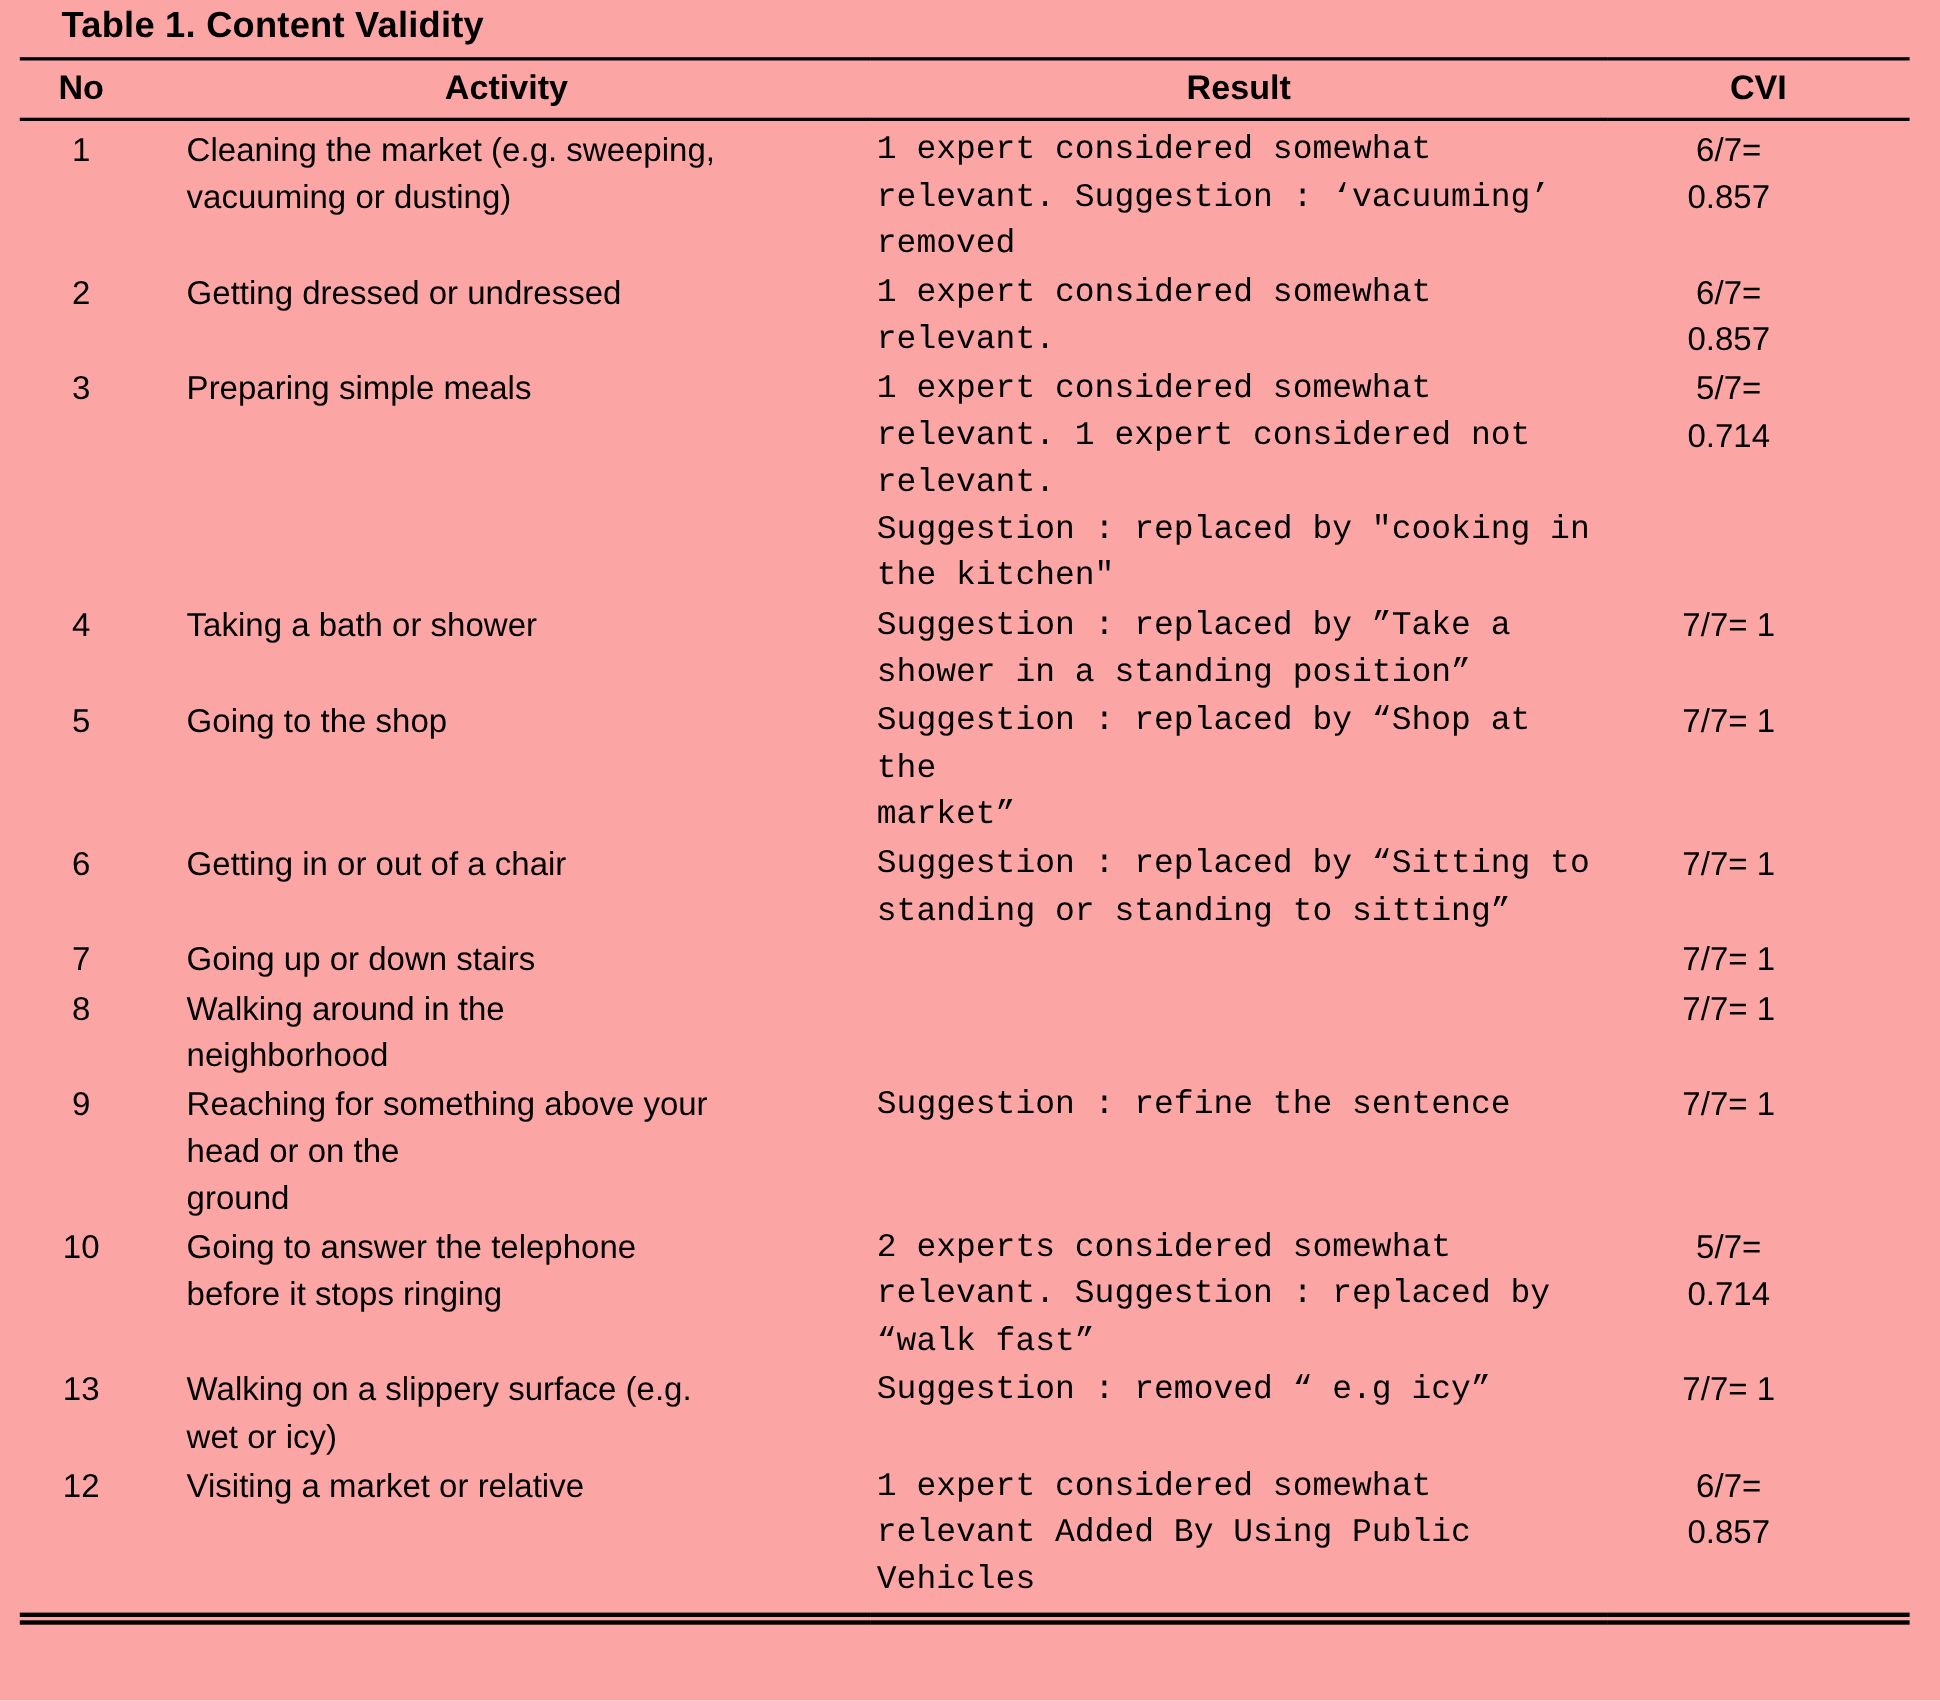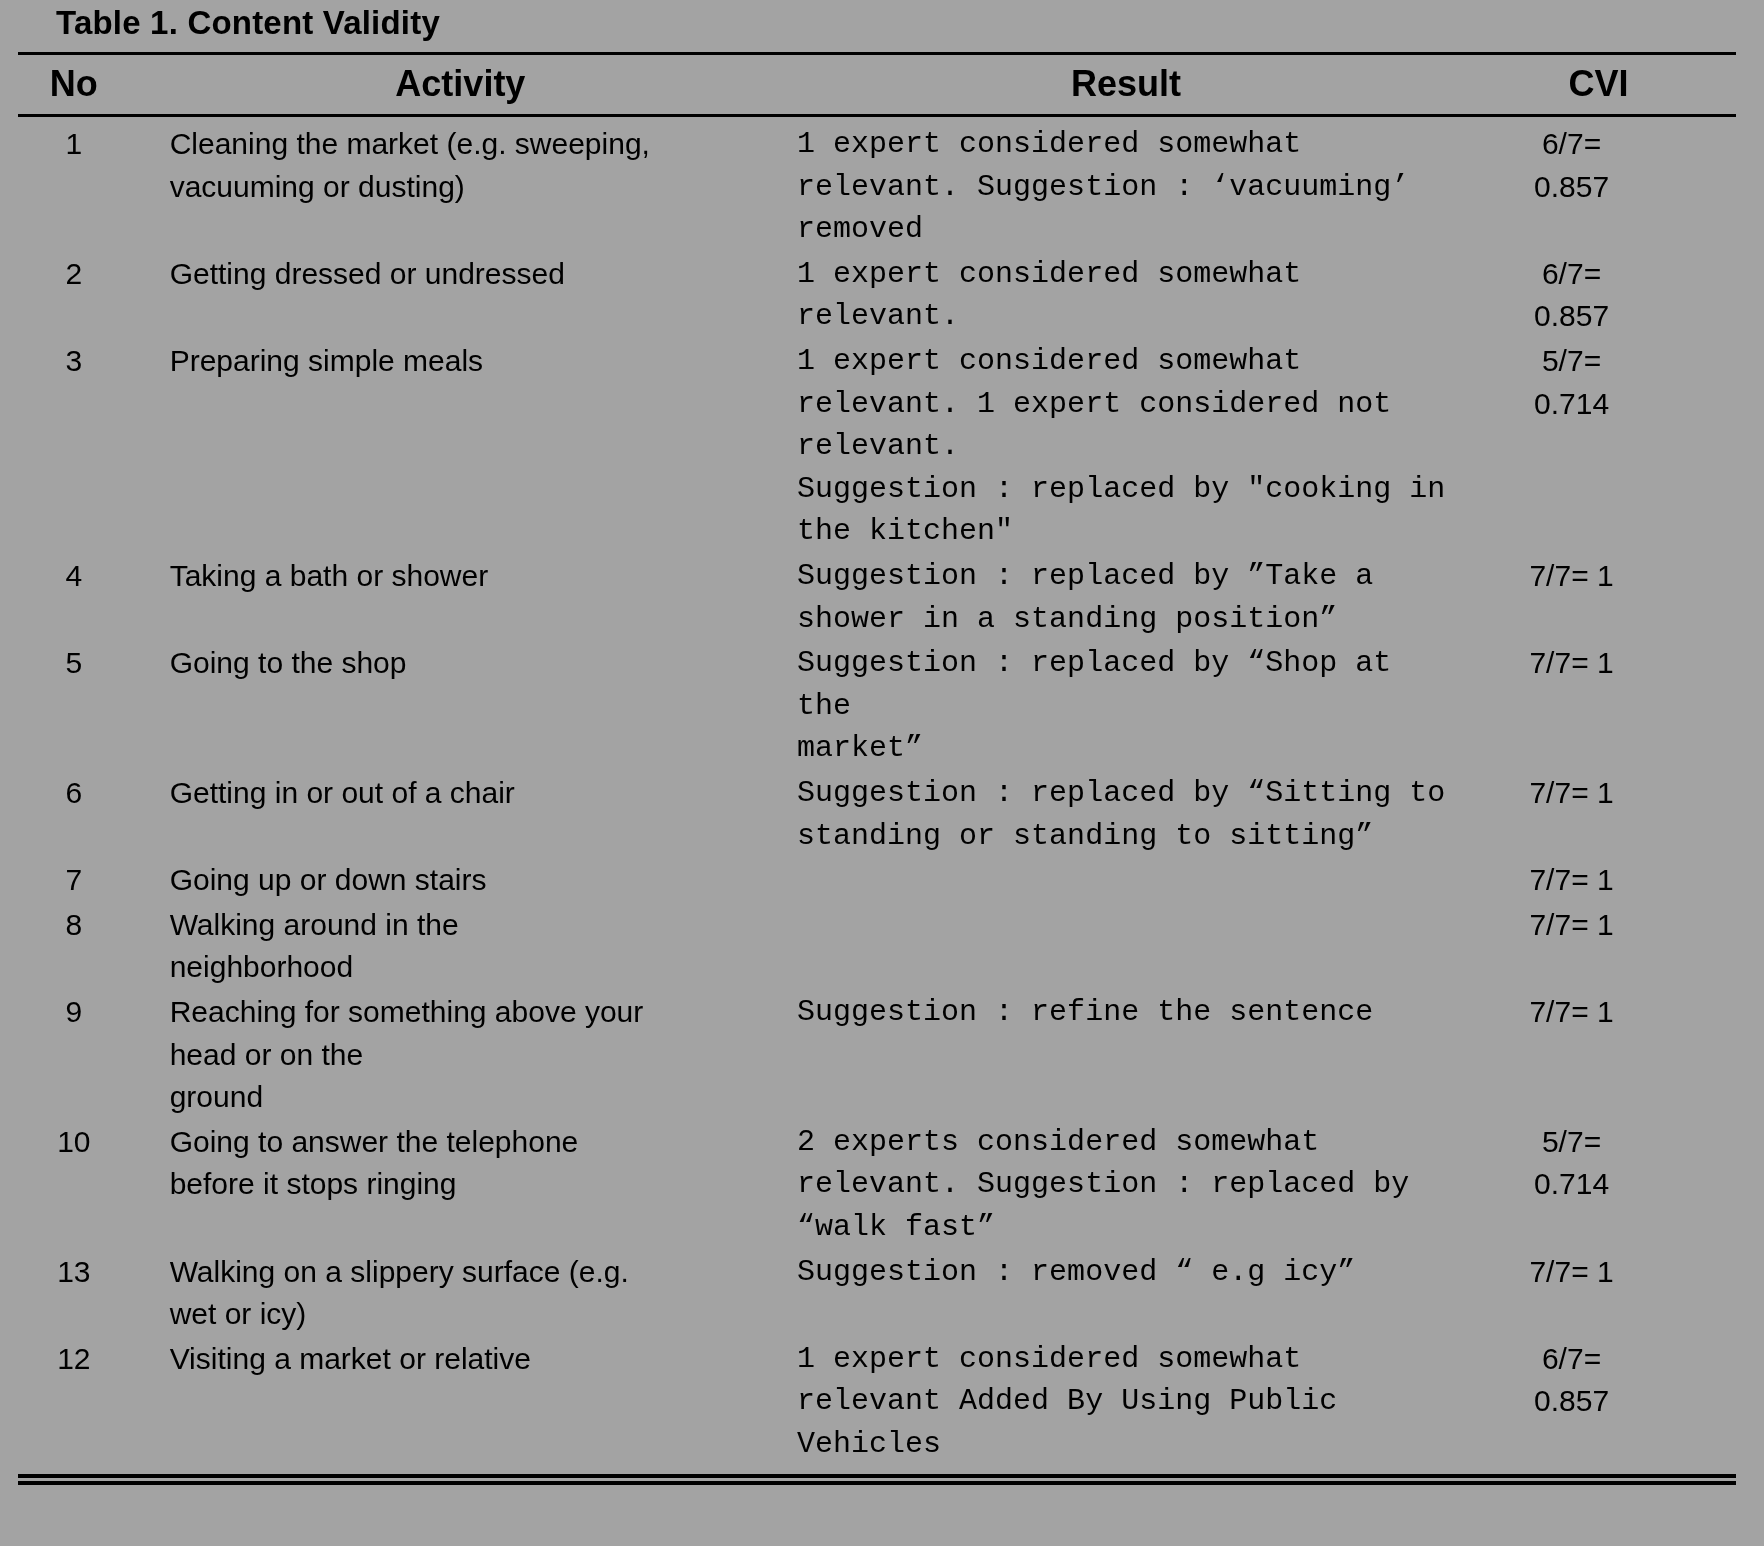--- a/index.html
+++ b/index.html
@@ -7,21 +7,21 @@
     padding: 0;
     background: #ffffff;
     color: #000000;
     font-family: "Liberation Sans", sans-serif;
   }
   .page {
     width: 1764px;
     min-height: 1546px;
     box-sizing: border-box;
     padding: 4px 28px 30px 18px;
-    background: #a3a3a3;
+    background: #fca5a5;
   }
   .table-title {
     font-size: 33px;
     font-weight: bold;
     margin: 0 0 10px 38px;
     letter-spacing: 0.2px;
   }
   table.cv-table {
     width: 100%;
     border-collapse: collapse;
@@ -29,21 +29,21 @@
     font-size: 30px;
     line-height: 1.42;
     border-top: 3px solid #000;
     border-bottom: 11px double #000;
   }
   thead th {
     font-weight: bold;
     text-align: center;
     border-bottom: 3px solid #000;
     padding: 3px 6px 5px 6px;
-    font-size: 36px;
+    font-size: 31px;
   }
   td {
     vertical-align: top;
     padding: 1px 6px;
     white-space: pre-line;
   }
   col.c-no       { width: 6.5%; }
   col.c-activity { width: 38.5%; }
   col.c-result   { width: 39%; }
   col.c-cvi      { width: 16%; }

